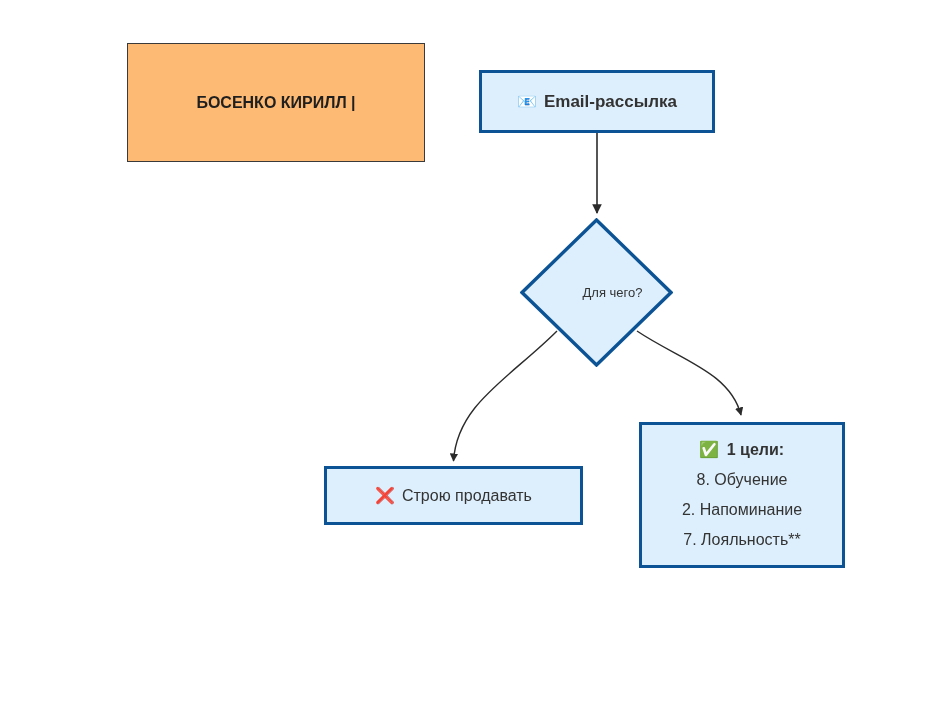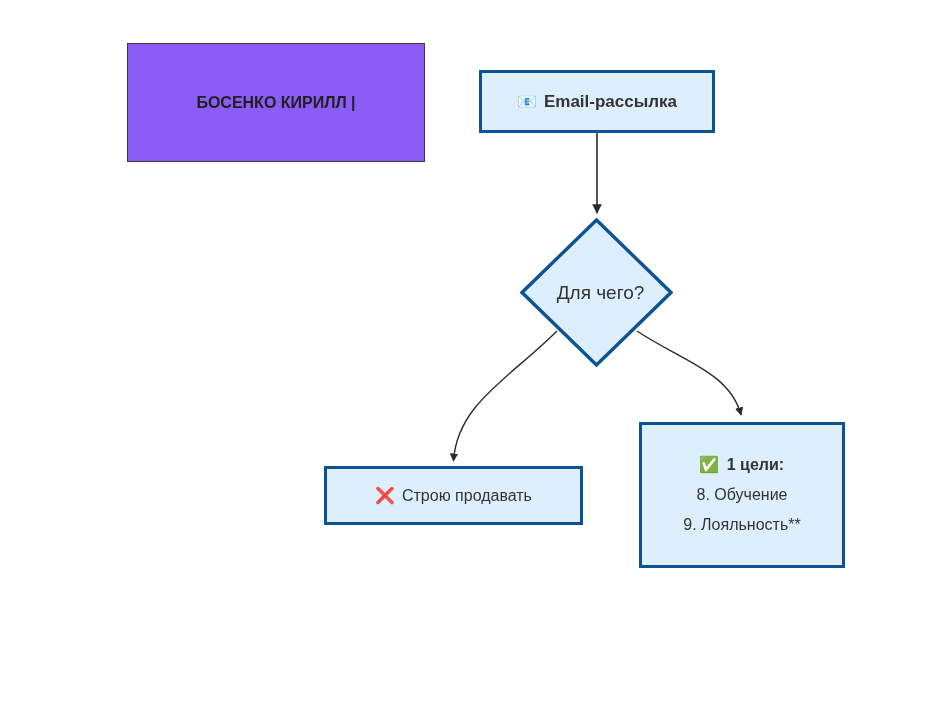--- a/index.html
+++ b/index.html
@@ -28,21 +28,21 @@
   }
 
   
   .credit-box {
     position: absolute;
     left: 127px;
     top: 43px;
     width: 298px;
     height: 119px;
     box-sizing: border-box;
-    background: #8b5cf6;
+    background: #fdba74;
     border: 1px solid #3a3a3a;
     display: flex;
     flex-direction: column;
     align-items: center;
     justify-content: center;
     color: #1f1f1f;
     font-weight: bold;
     font-size: 16px;
     line-height: 29px;
     text-align: center;
@@ -111,29 +111,29 @@
     width: 153px;
     height: 149px;
   }
   .diamond-wrap svg {
     position: absolute;
     left: 0;
     top: 0;
   }
   .diamond-label {
     position: absolute;
-    left: 4px;
+    left: 16px;
     top: 0;
     width: 153px;
     height: 149px;
     display: flex;
     align-items: center;
     justify-content: center;
     color: #333333;
-    font-size: 19px;
+    font-size: 13px;
     white-space: nowrap;
   }
 </style>
 </head>
 <body>
 
 <div id="canvas">
 
   <svg id="edge-layer" viewBox="0 0 950 720" width="950" height="720">
     <defs>
@@ -173,16 +173,17 @@
       <span>Строю продавать</span>
     </div>
   </div>
 
   <div class="node node-goals">
     <div class="row-inline goals-head">
       <span class="emoji">✅</span>
       <span>1 цели:</span>
     </div>
     <div>8. Обучение</div>
-    <div>9. Лояльность**</div>
+    <div>2. Напоминание</div>
+    <div>7. Лояльность**</div>
   </div>
 
 </div>
 
 </body></html>

